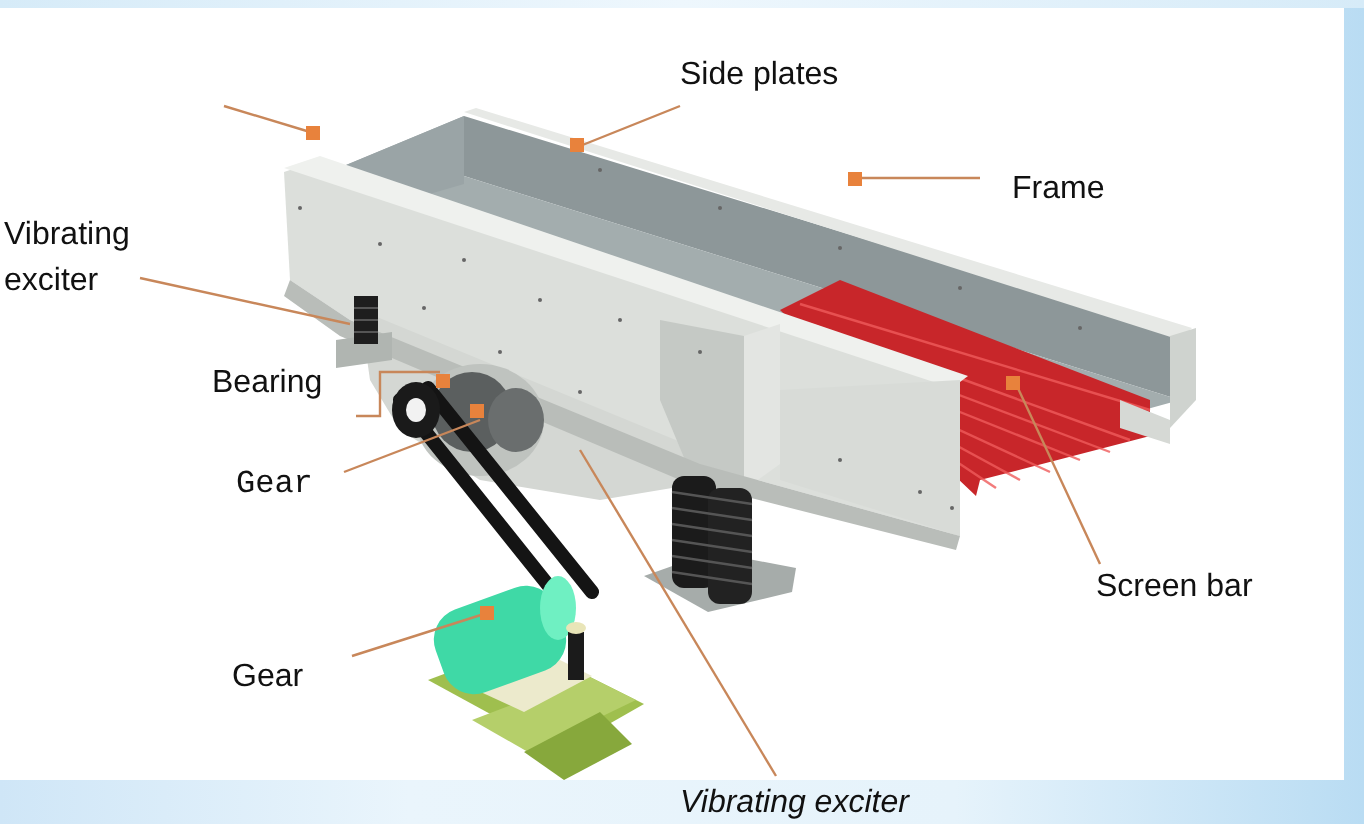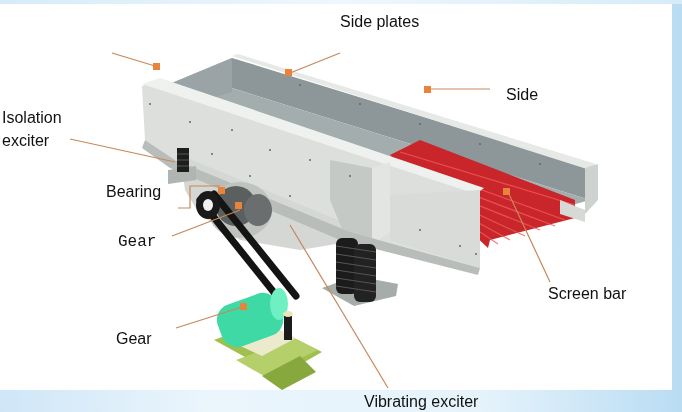--- a/index.html
+++ b/index.html
@@ -153,21 +153,21 @@
     <rect x="153" y="63" width="7" height="7"></rect>
     <rect x="285" y="69" width="7" height="7"></rect>
     <rect x="424" y="86" width="7" height="7"></rect>
     <rect x="218" y="187" width="7" height="7"></rect>
     <rect x="235" y="202" width="7" height="7"></rect>
     <rect x="503" y="188" width="7" height="7"></rect>
     <rect x="240" y="303" width="7" height="7"></rect>
   </g>
 </svg>
 
-<div class="label" style="left:340px; top:12px;">Side plates</div>
-<div class="label" style="left:506px; top:85px;">Side</div>
-<div class="label" style="left:2px; top:108px;">Isolation</div>
+<div class="label" style="left:340px; top:28px;">Side plates</div>
+<div class="label" style="left:506px; top:85px;">Frame</div>
+<div class="label" style="left:2px; top:108px;">Vibrating</div>
 <div class="label" style="left:2px; top:131px;">exciter</div>
 <div class="label" style="left:106px; top:182px;">Bearing</div>
 <div class="label" style="left:118px; top:233px;font-family:Liberation Mono, monospace;">Gear</div>
 <div class="label" style="left:116px; top:329px;">Gear</div>
 <div class="label" style="left:548px; top:284px;text-align:right;">Screen bar</div>
-<div class="label" style="left:364px; top:392px;">Vibrating exciter</div>
+<div class="label" style="left:340px; top:392px;font-style:italic;">Vibrating exciter</div>
 
 </body></html>

